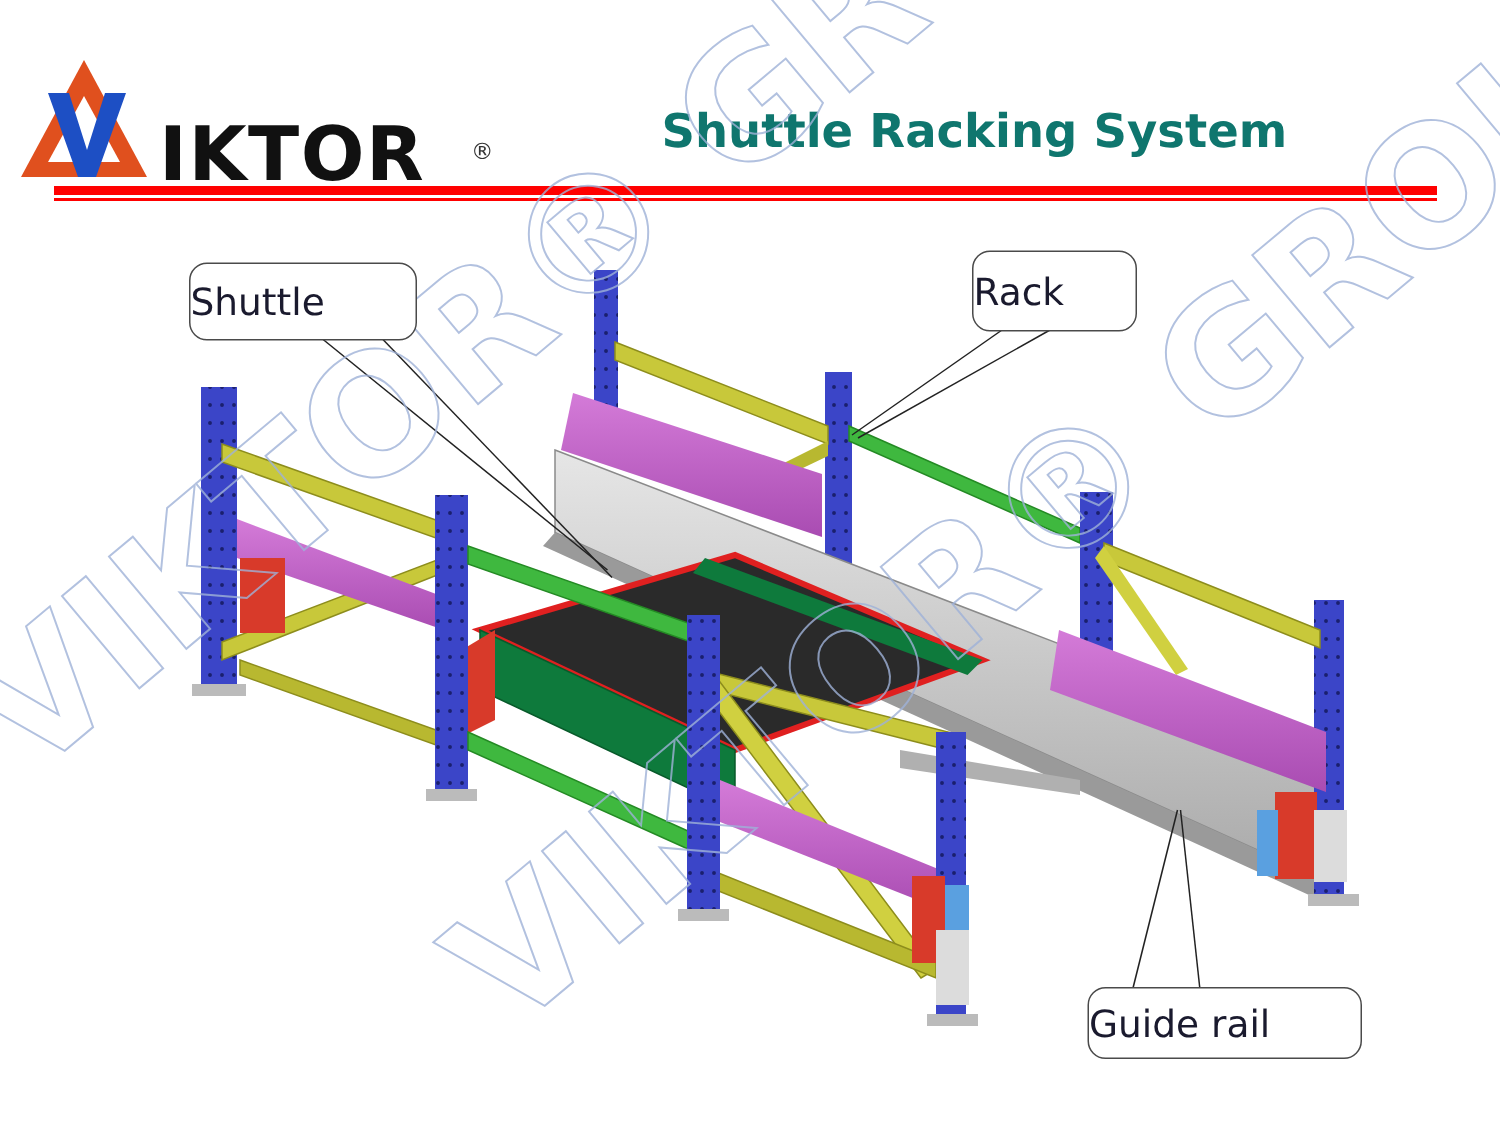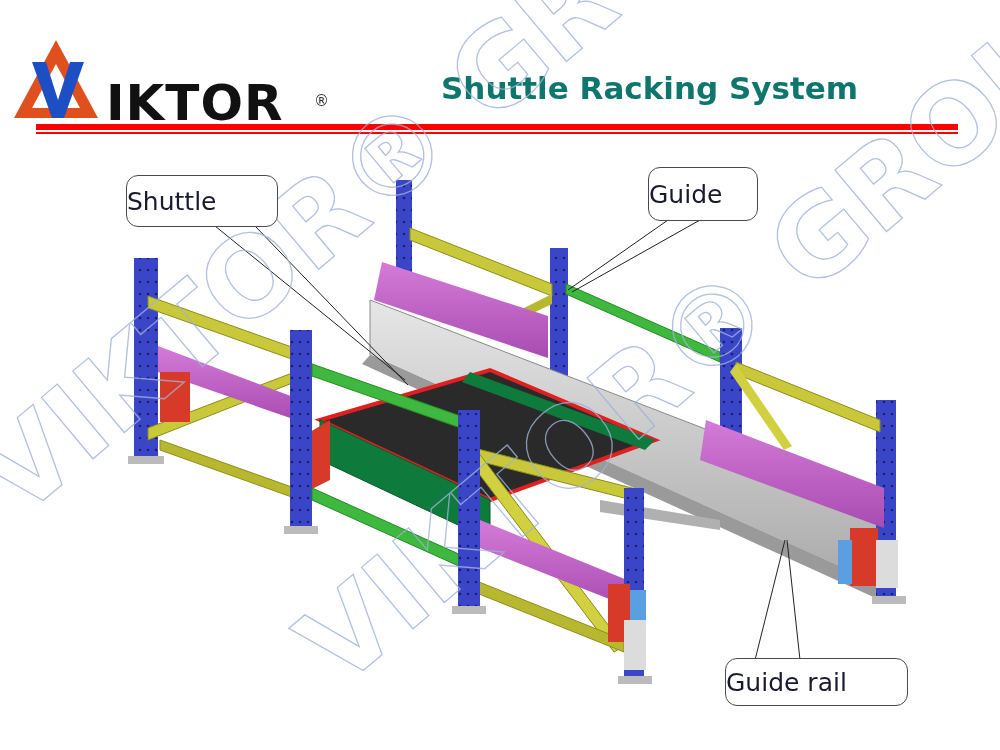--- a/index.html
+++ b/index.html
@@ -136,17 +136,17 @@
   <g fill="none" stroke="#9fb2d8" stroke-width="1.3" opacity="0.8" font-family="DejaVu Sans, sans-serif" font-size="110" font-weight="bold">
     <text x="20" y="520" transform="rotate(-40 20 520)">VIKTOR® GROUP</text>
     <text x="340" y="690" transform="rotate(-40 340 690)">VIKTOR® GROUP</text>
   </g>
 </svg>
 
 <div class="callout callout-shuttle">
   <span>Shuttle</span>
 </div>
 <div class="callout callout-rack">
-  <span>Guide</span>
+  <span>Rack</span>
 </div>
 <div class="callout callout-guide">
   <span>Guide rail</span>
 </div>
 
 </body></html>

